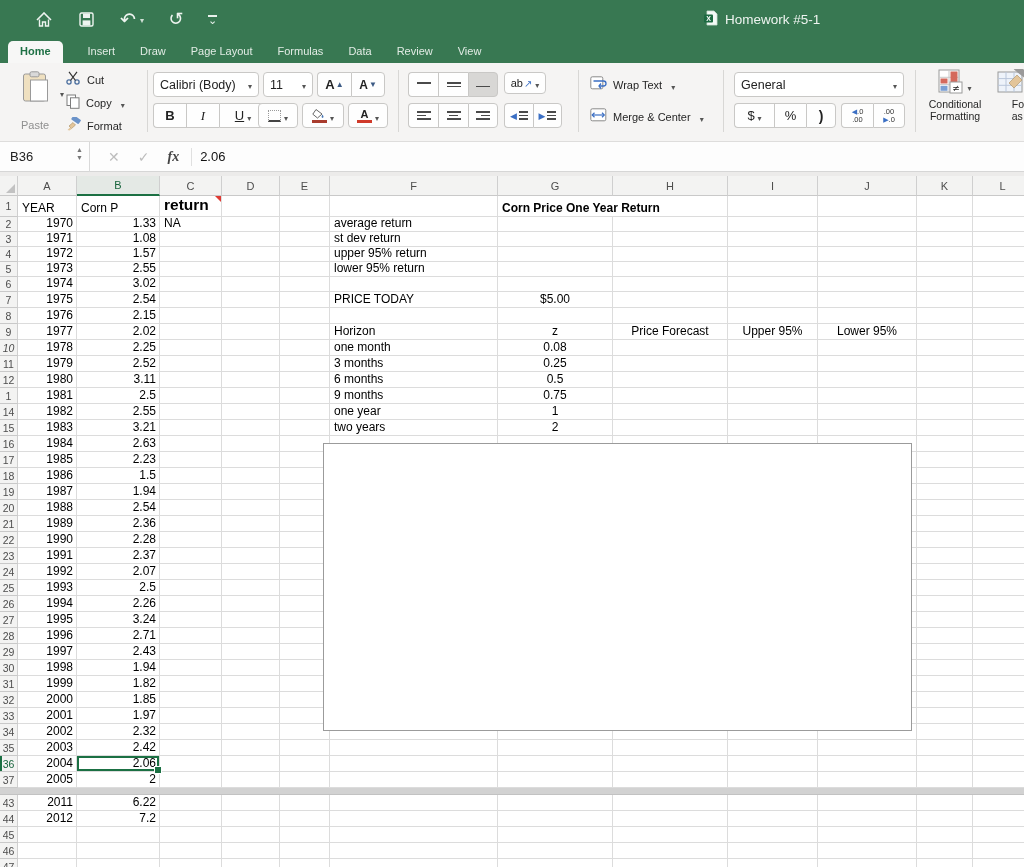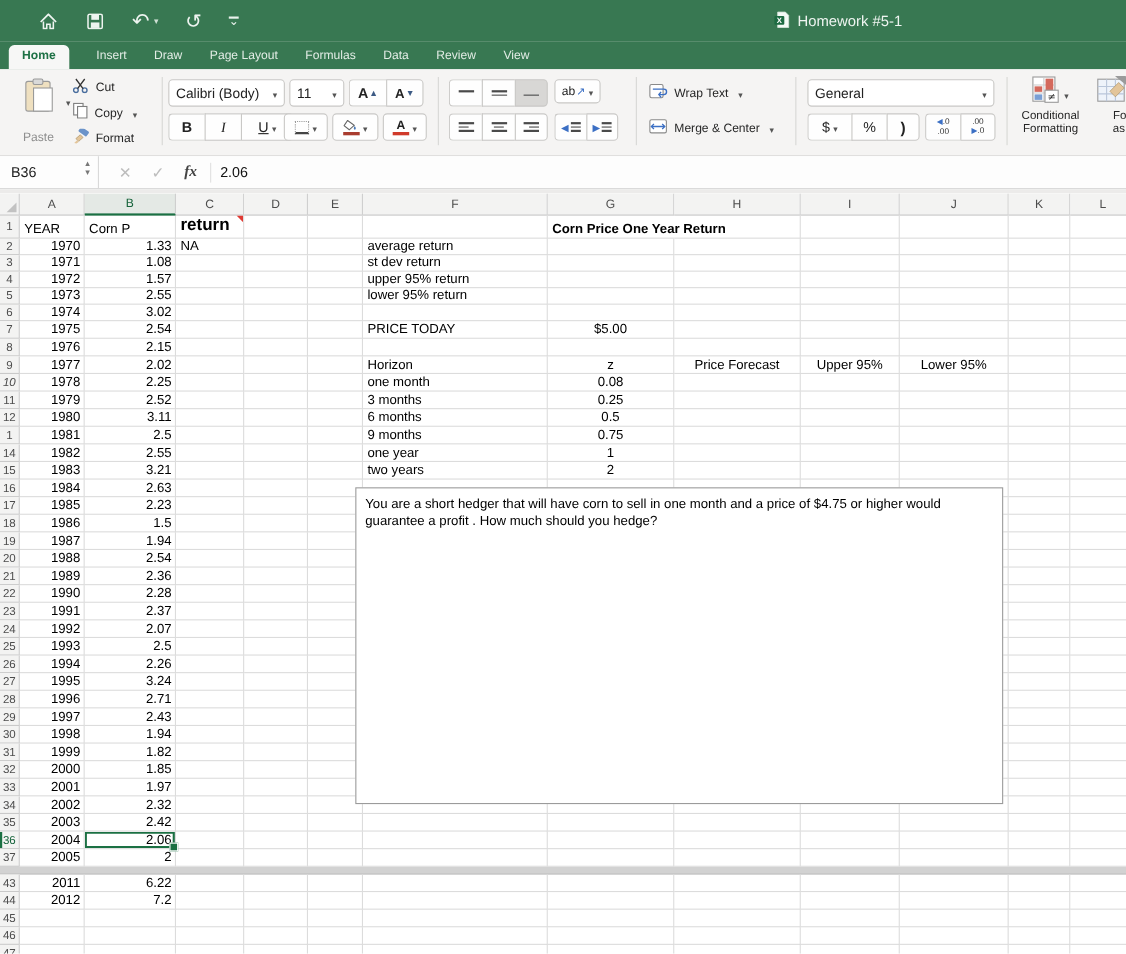--- a/index.html
+++ b/index.html
@@ -1054,15 +1054,14 @@
         <div class="cell" style="width: 168px; min-width: 168px;"></div>
         <div class="cell" style="width: 115px; min-width: 115px;"></div>
         <div class="cell" style="width: 115px; min-width: 115px;"></div>
         <div class="cell" style="width: 90px; min-width: 90px;"></div>
         <div class="cell" style="width: 99px; min-width: 99px;"></div>
         <div class="cell" style="width: 56px; min-width: 56px;"></div>
         <div class="cell" style="width: 60px; min-width: 60px;"></div>
       </div>
     </div>
   <div class="qbox">
-    <p class="q1">You are a short hedger that will have corn to sell in one month and a price of $4.75 or higher would guarantee a profit . How much should you hedge?</p>
   </div>
 </div>
 
 </body></html>

